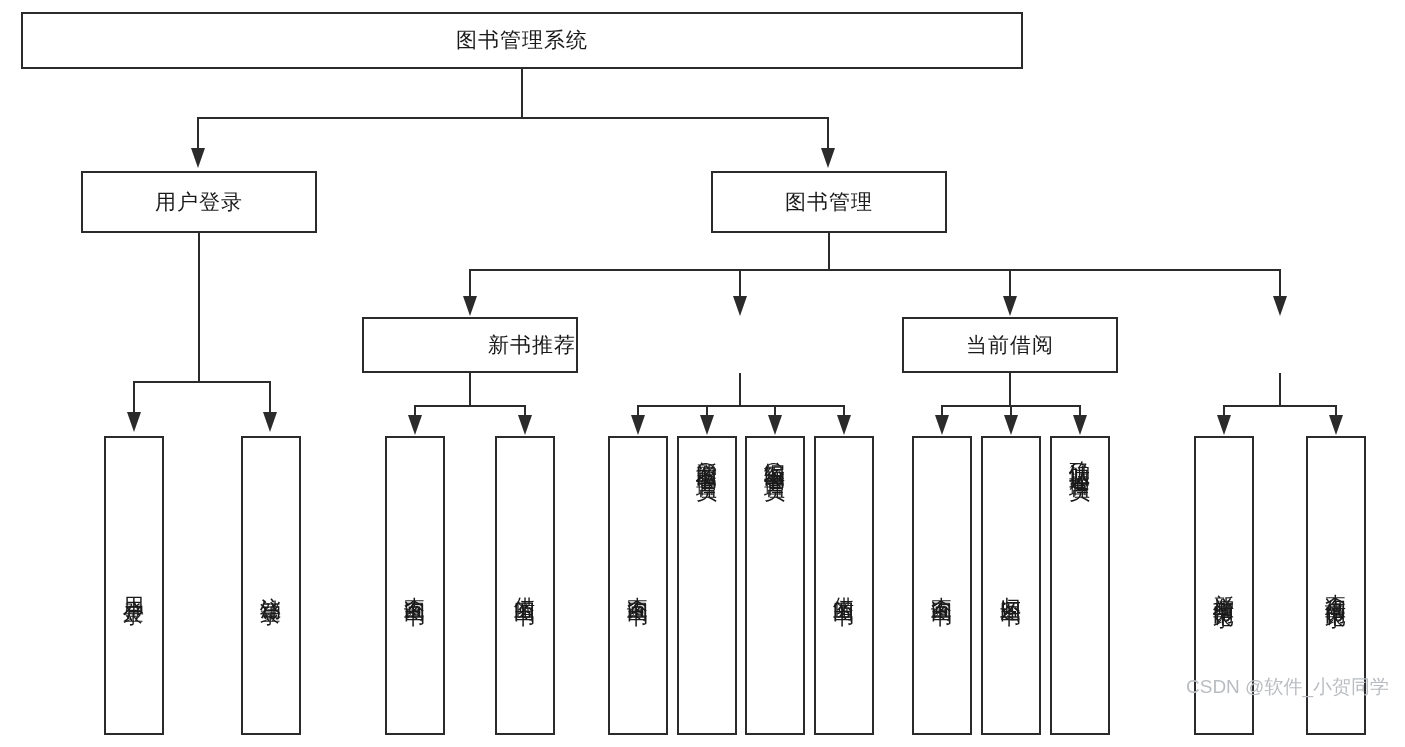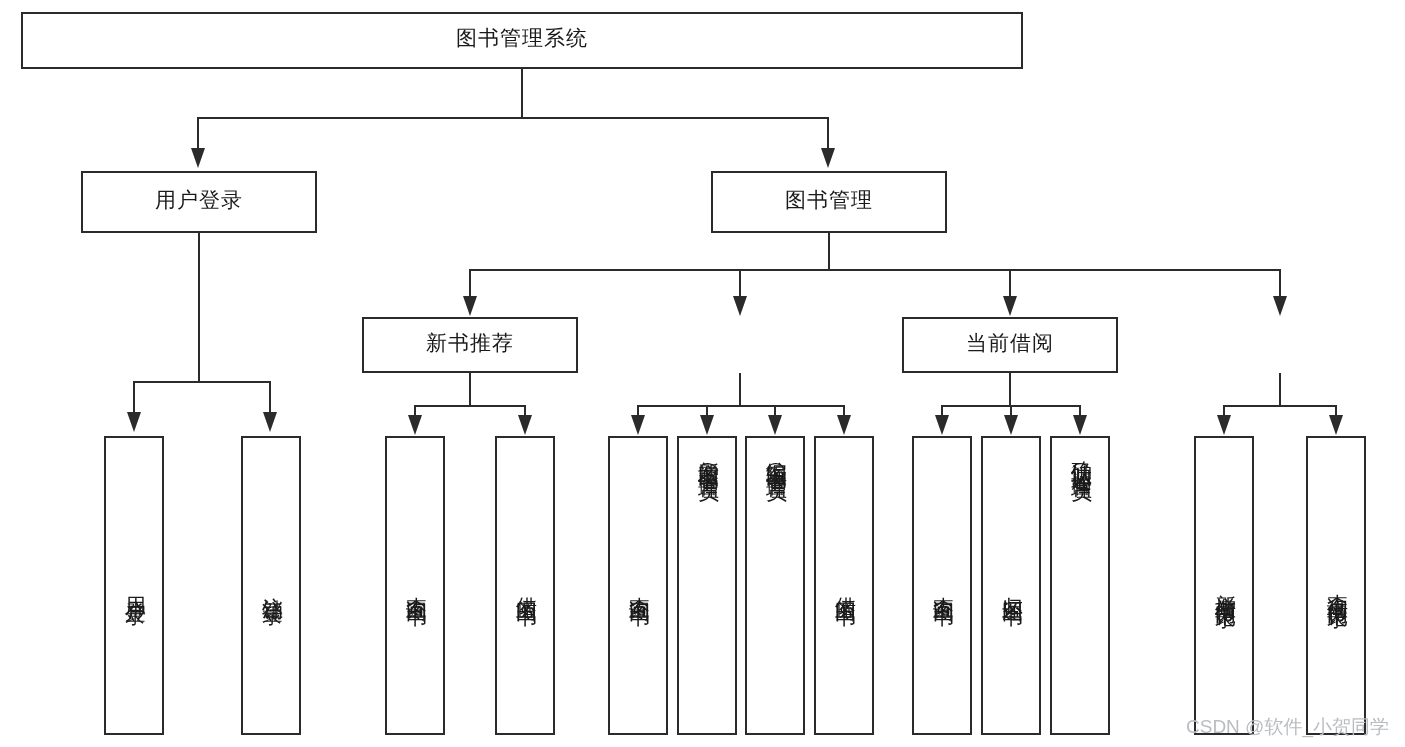--- a/index.html
+++ b/index.html
@@ -27,21 +27,20 @@
     display: flex;
     align-items: center;
     justify-content: center;
     color: #1a1a1a;
   }
   .node .label {
     display: block;
     text-align: center;
     white-space: pre-line;
     line-height: 1.25;
-    font-family: Liberation Mono, monospace;
   }
   
   .node.horiz .label {
     writing-mode: horizontal-tb;
     font-size: 21px;
     letter-spacing: 1px;
   }
   
   .node.vert {
     align-items: flex-start;
@@ -71,21 +70,21 @@
     width: 0;
     height: 0;
     border-left: 7px solid transparent;
     border-right: 7px solid transparent;
     border-top: 20px solid #2b2b2b;
   }
   
   #watermark {
     position: absolute;
     left: 1186px;
-    top: 714px;
+    top: 674px;
     font-size: 19px;
     color: #b9bcc0;
     font-family: "Liberation Sans", "DejaVu Sans", sans-serif;
     white-space: nowrap;
     pointer-events: none;
   }
 </style>
 </head>
 <body>
 
@@ -121,21 +120,21 @@
   <div class="seg hseg" style="left:469px; top:269px; width:812px; height:2px;"></div>
   <div class="seg vseg" style="left:469px; top:269px; width:2px; height:27px;"></div>
   <div class="arrow" style="left:463px; top:296px;"></div>
   <div class="seg vseg" style="left:739px; top:269px; width:2px; height:27px;"></div>
   <div class="arrow" style="left:733px; top:296px;"></div>
   <div class="seg vseg" style="left:1009px; top:269px; width:2px; height:27px;"></div>
   <div class="arrow" style="left:1003px; top:296px;"></div>
   <div class="seg vseg" style="left:1279px; top:269px; width:2px; height:27px;"></div>
   <div class="arrow" style="left:1273px; top:296px;"></div>
 
-  <div class="node horiz" style="left:362px; top:317px; width:216px; height:56px;">
+  <div class="node horiz" style="left:362px; top:317px; width:216px; height:56px;justify-content:flex-end;">
     <span class="label">新书推荐</span>
   </div>
   <div class="node horiz" style="left:902px; top:317px; width:216px; height:56px;">
     <span class="label">当前借阅</span>
   </div>
 
   <div class="seg vseg" style="left:469px; top:373px; width:2px; height:33px;"></div>
   <div class="seg hseg" style="left:414px; top:405px; width:112px; height:2px;"></div>
   <div class="seg vseg" style="left:414px; top:405px; width:2px; height:12px;"></div>
   <div class="arrow" style="left:408px; top:415px;"></div>

